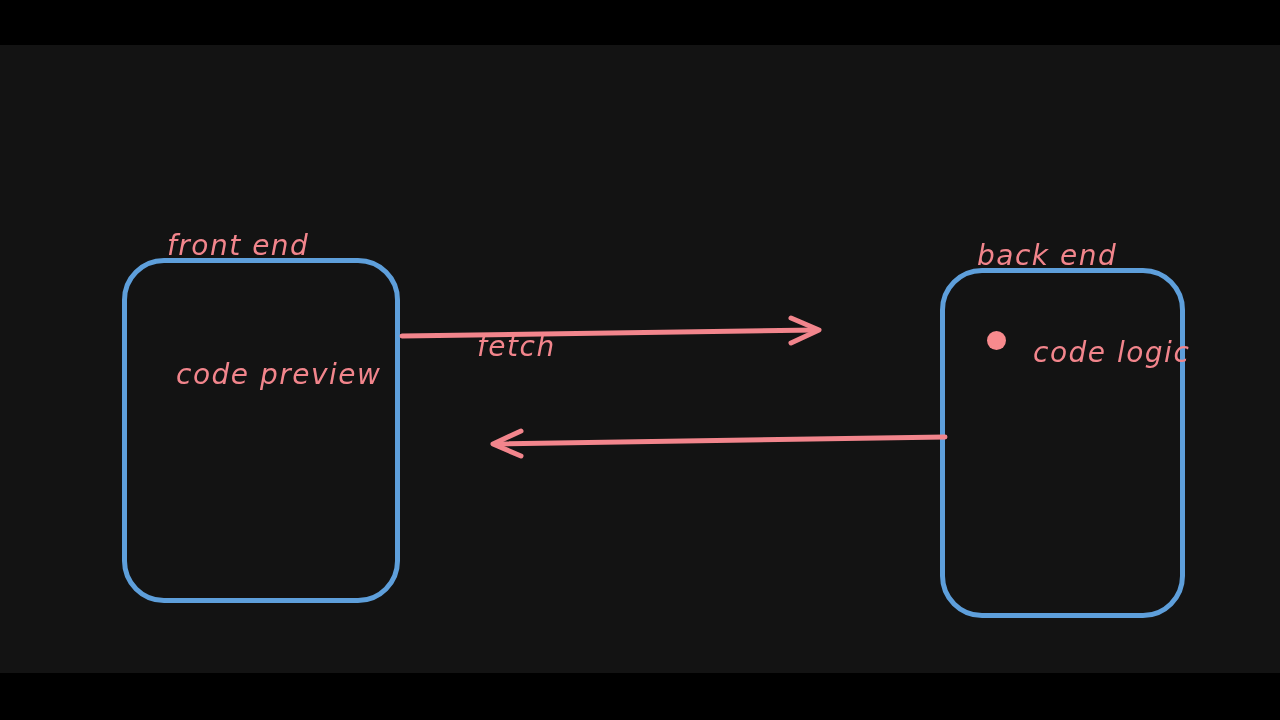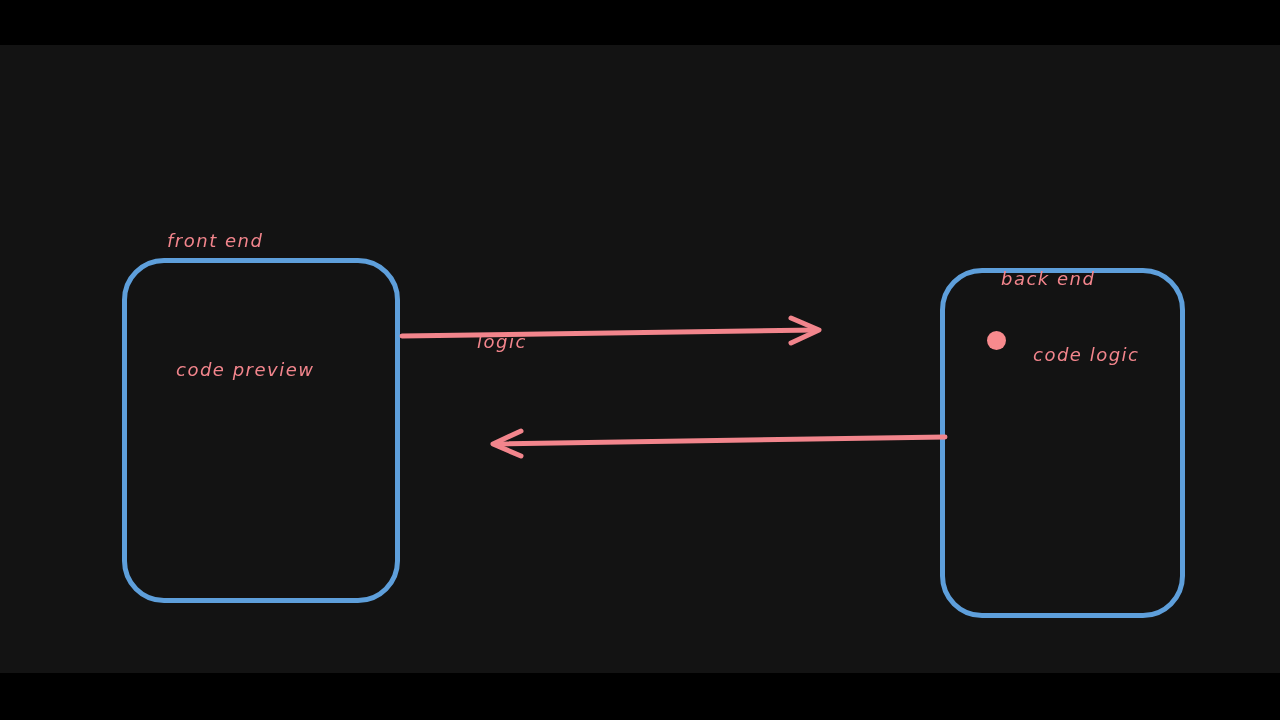--- a/index.html
+++ b/index.html
@@ -28,39 +28,39 @@
     width: 1280px;
     height: 628px;
     background: #131313;
   }
 
   
   .hand {
     position: absolute;
     color: #f2858c;
     font-style: italic;
-    font-size: 18px;
+    font-size: 28px;
     letter-spacing: 1.5px;
     white-space: nowrap;
     line-height: 1;
   }
 
   .node-box {
     position: absolute;
     border: 5px solid #5e9fdb;
     border-radius: 42px;
     background: transparent;
   }
   .box-front { left: 122px; top: 213px; width: 278px; height: 345px; }
   .box-back  { left: 940px; top: 223px; width: 245px; height: 350px; }
 
   .label-front-end   { left: 167px; top: 187px; }
-  .label-back-end    { left: 1001px; top: 197px; margin-top: 28px; }
+  .label-back-end    { left: 977px; top: 197px; }
   .label-code-preview{ left: 176px; top: 308px; margin-top: 8px; }
-  .label-code-logic  { left: 1033px; top: 301px; text-align: right; }
+  .label-code-logic  { left: 1033px; top: 294px; text-align: right; }
   .label-fetch       { left: 477px; top: 288px; }
   .label-fetch-resp  { left: 624px; top: 413px; }
 
   .dot {
     position: absolute;
     left: 987px;
     top: 286px;
     width: 19px;
     height: 19px;
     border-radius: 50%;
@@ -91,21 +91,21 @@
 
     <div class="node-box box-front"></div>
     <div class="hand label-front-end">front end</div>
     <div class="hand label-code-preview">code preview</div>
 
     <div class="node-box box-back"></div>
     <div class="hand label-back-end">back end</div>
     <div class="dot"></div>
     <div class="hand label-code-logic">code logic</div>
 
-    <div class="hand label-fetch">logic</div>
+    <div class="hand label-fetch">fetch</div>
   </div>
 
   <svg class="arrows" viewBox="0 0 1280 720">
 
     <g>
       <path class="stroke" d="M 402 336 L 816 330"></path>
       <path class="stroke" d="M 791 318 L 819 330 L 791 343"></path>
     </g>
 
     <g>

